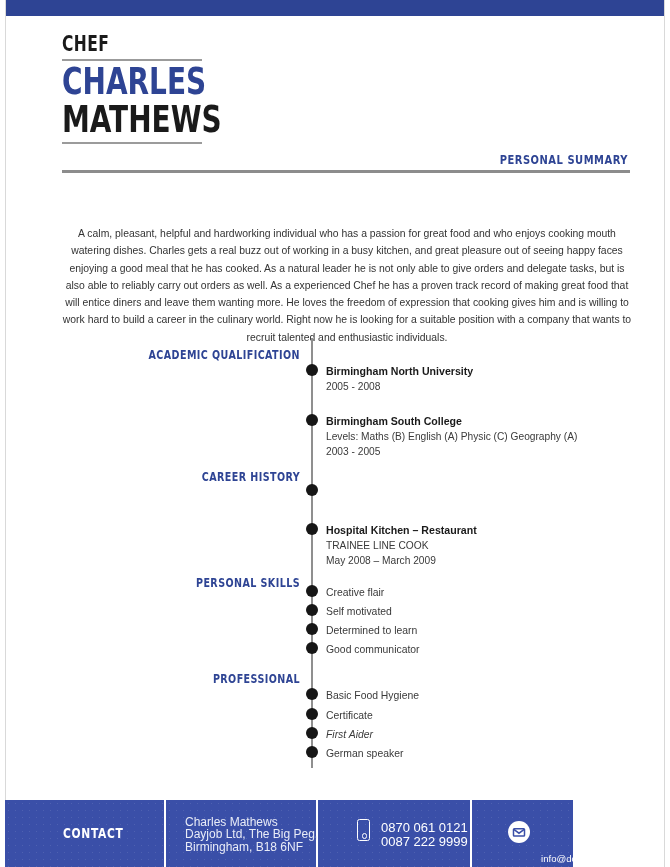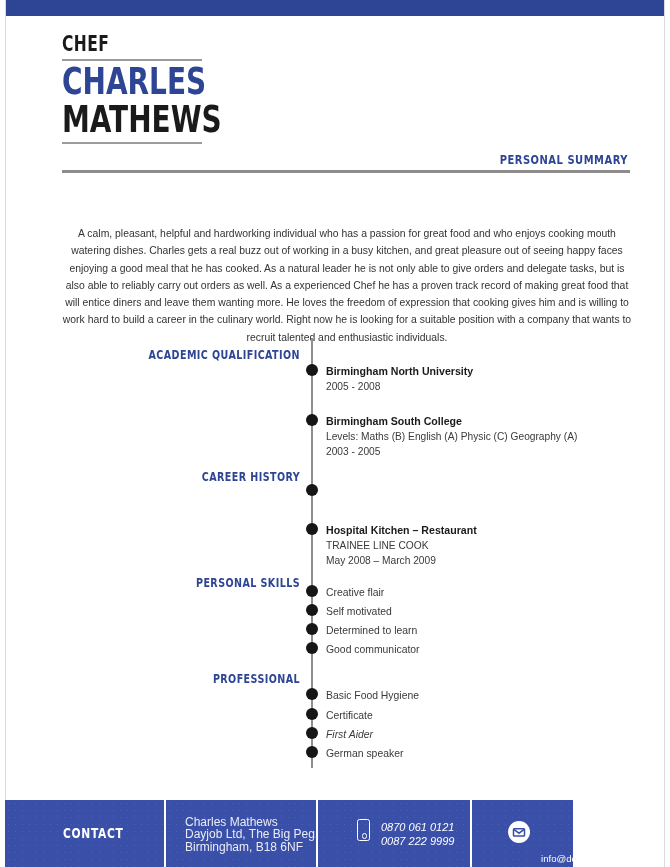--- a/index.html
+++ b/index.html
@@ -189,24 +189,23 @@
   .f-addr {
     position: absolute;
     left: 185px; top: 816px;
     font-size: 12px;
     line-height: 12.4px;
     color: #e9ecf7;
   }
   .f-phone-num {
     position: absolute;
     left: 381px; top: 821px;
-    font-size: 11px;
+    font-size: 13px;
     line-height: 13.5px;
     color: #ffffff;
-    font-style: italic;
   }
   .f-email-txt {
     position: absolute;
     left: 541px; top: 853px;
     font-size: 9.6px;
     color: #ffffff;
   }
   .phone-icon {
     position: absolute;
     left: 357px; top: 819px;

